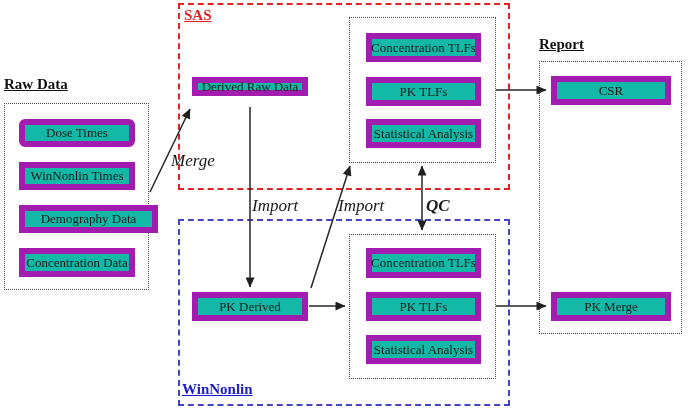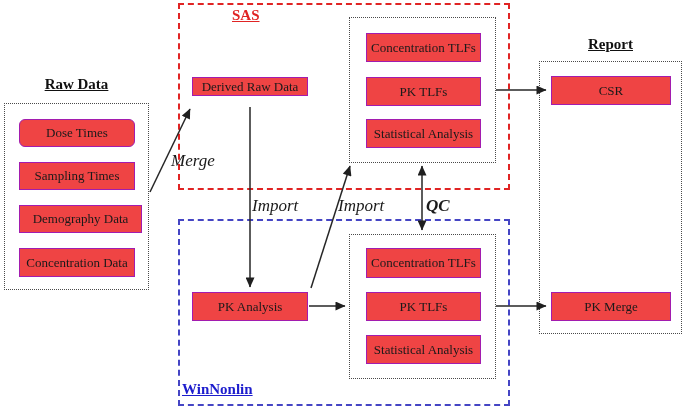--- a/index.html
+++ b/index.html
@@ -16,28 +16,28 @@
   .sas-border { border: 2px dashed #e02424; }
   .wn-border  { border: 2px dashed #4545c4; }
   .heading {
     position: absolute;
     font-weight: bold;
     text-decoration: underline;
     font-size: 15px;
     color: #111111;
     white-space: nowrap;
   }
-  .heading.centered { text-align: center; }
-  .sas-title { color: #e02424; margin-left: 48px; }
+  .heading.centered { text-align: left; }
+  .sas-title { color: #e02424; }
   .wn-title  { color: #1c1ccd; }
   .node {
     position: absolute;
     box-sizing: border-box;
-    background: #ef4444;
-    border: 1px solid #a21caf;
+    background: #14b8a6;
+    border: 6px solid #a21caf;
     display: flex;
     align-items: center;
     justify-content: center;
     font-size: 13px;
     color: #1a1a1a;
     text-align: center;
     white-space: nowrap;
   }
   .edge-label {
     position: absolute;
@@ -55,35 +55,35 @@
   svg.arrows line { stroke: #262626; stroke-width: 1.5; }
 </style>
 </head>
 <body>
 
 <div class="canvas">
 
   <div class="heading centered" style="left:4px; top:76px; width:145px;">Raw Data</div>
   <div class="group dotted" style="left:4px; top:103px; width:145px; height:187px;"></div>
   <div class="node" style="left:19px; top:119px; width:116px; height:28px;border-radius:6px;">Dose Times</div>
-  <div class="node" style="left:19px; top:162px; width:116px; height:28px;">Sampling Times</div>
-  <div class="node" style="left:19px; top:205px; width:123px; height:28px;">Demography Data</div>
+  <div class="node" style="left:19px; top:162px; width:116px; height:28px;">WinNonlin Times</div>
+  <div class="node" style="left:19px; top:205px; width:139px; height:28px;">Demography Data</div>
   <div class="node" style="left:19px; top:248px; width:116px; height:29px;">Concentration Data</div>
 
   <div class="group sas-border" style="left:178px; top:3px; width:332px; height:187px;"></div>
   <div class="heading sas-title" style="left:184px; top:7px;">SAS</div>
   <div class="node" style="left:192px; top:77px; width:116px; height:19px;">Derived Raw Data</div>
   <div class="group dotted" style="left:349px; top:17px; width:147px; height:146px;"></div>
   <div class="node" style="left:366px; top:33px; width:115px; height:29px;">Concentration TLFs</div>
   <div class="node" style="left:366px; top:77px; width:115px; height:29px;">PK TLFs</div>
   <div class="node" style="left:366px; top:119px; width:115px; height:29px;">Statistical Analysis</div>
 
   <div class="group wn-border" style="left:178px; top:219px; width:332px; height:187px;"></div>
   <div class="heading wn-title" style="left:182px; top:381px;">WinNonlin</div>
-  <div class="node" style="left:192px; top:292px; width:116px; height:29px;">PK Analysis</div>
+  <div class="node" style="left:192px; top:292px; width:116px; height:29px;">PK Derived</div>
   <div class="group dotted" style="left:349px; top:234px; width:147px; height:145px;"></div>
   <div class="node" style="left:366px; top:248px; width:115px; height:30px;">Concentration TLFs</div>
   <div class="node" style="left:366px; top:292px; width:115px; height:29px;">PK TLFs</div>
   <div class="node" style="left:366px; top:335px; width:115px; height:29px;">Statistical Analysis</div>
 
   <div class="heading centered" style="left:539px; top:36px; width:143px;">Report</div>
   <div class="group dotted" style="left:539px; top:61px; width:143px; height:273px;"></div>
   <div class="node" style="left:551px; top:76px; width:120px; height:29px;">CSR</div>
   <div class="node" style="left:551px; top:292px; width:120px; height:29px;">PK Merge</div>
 

